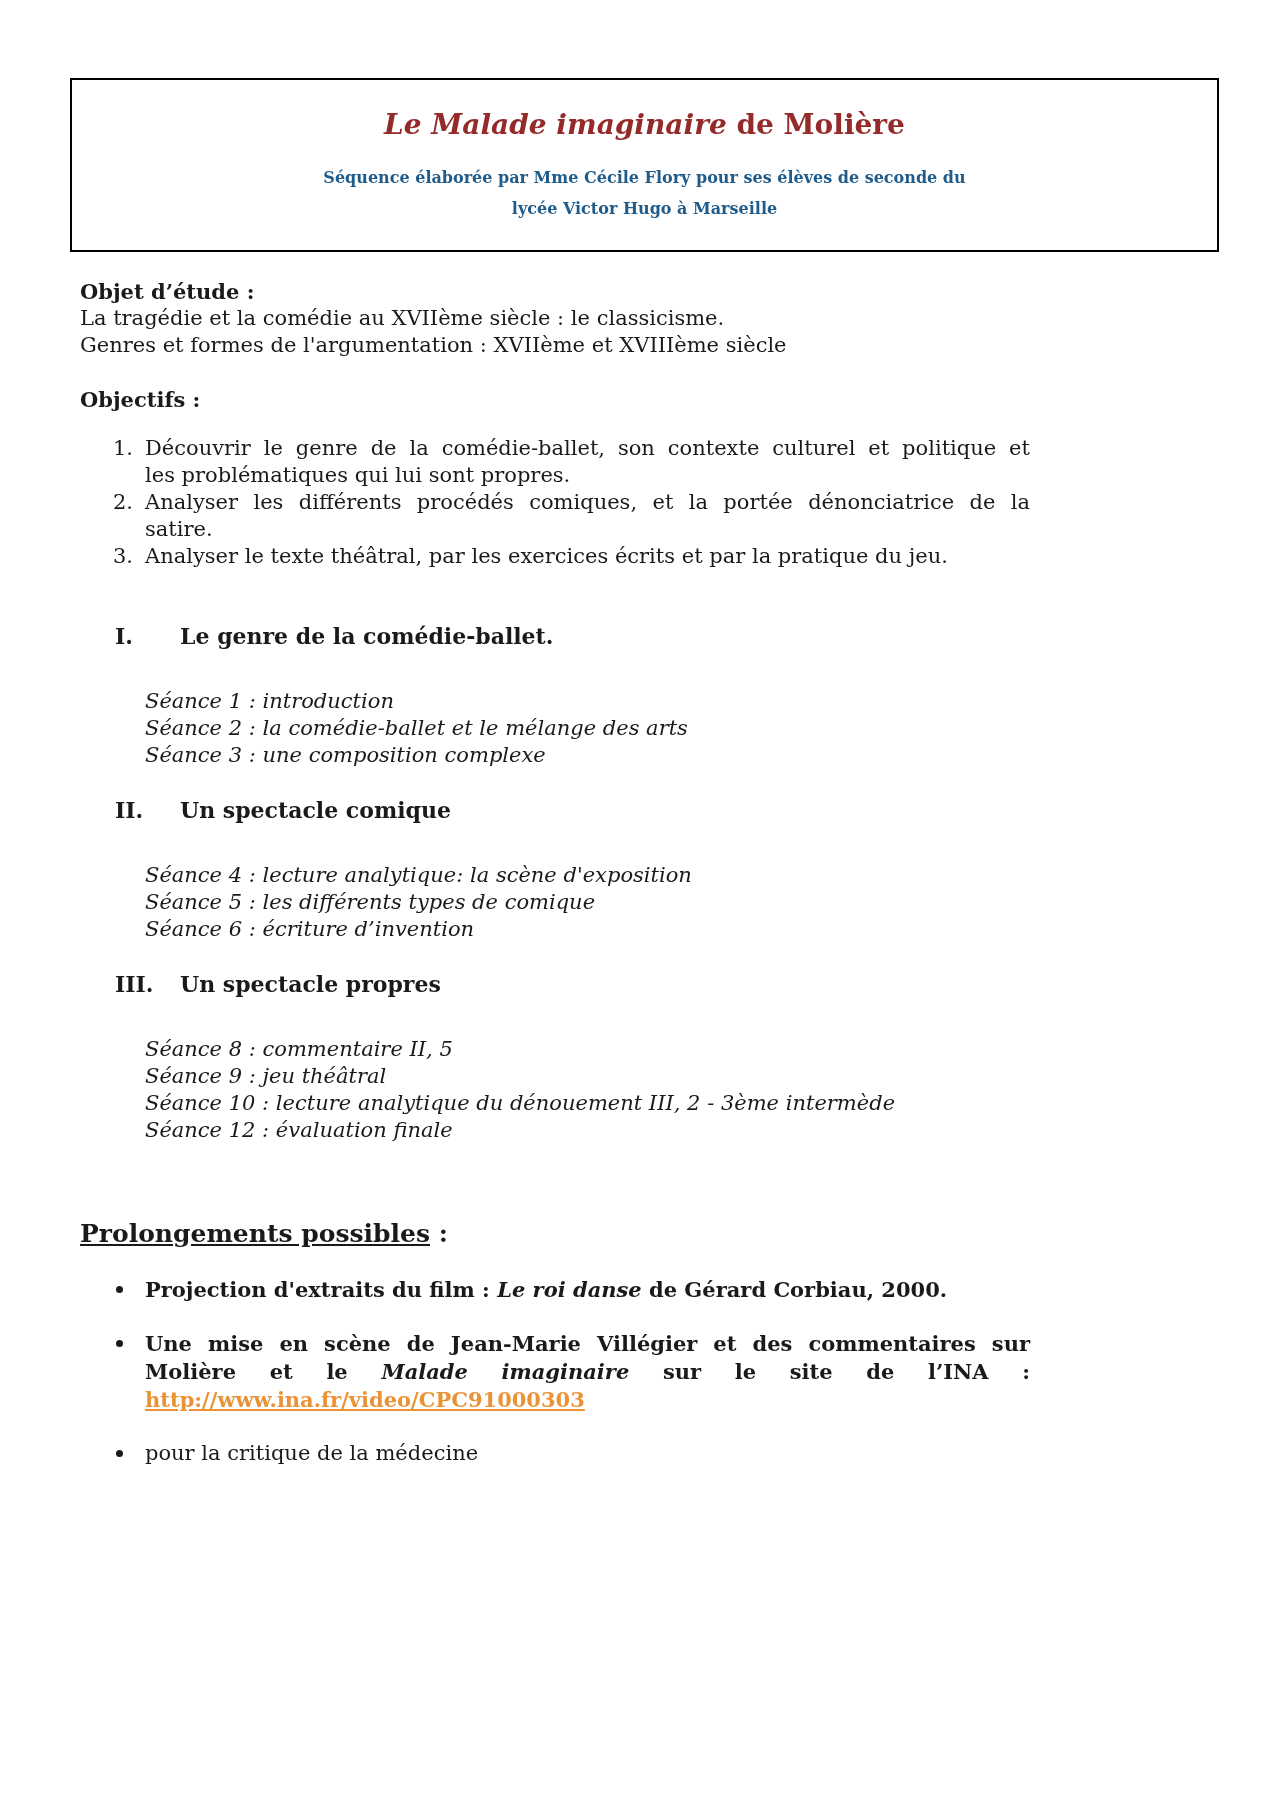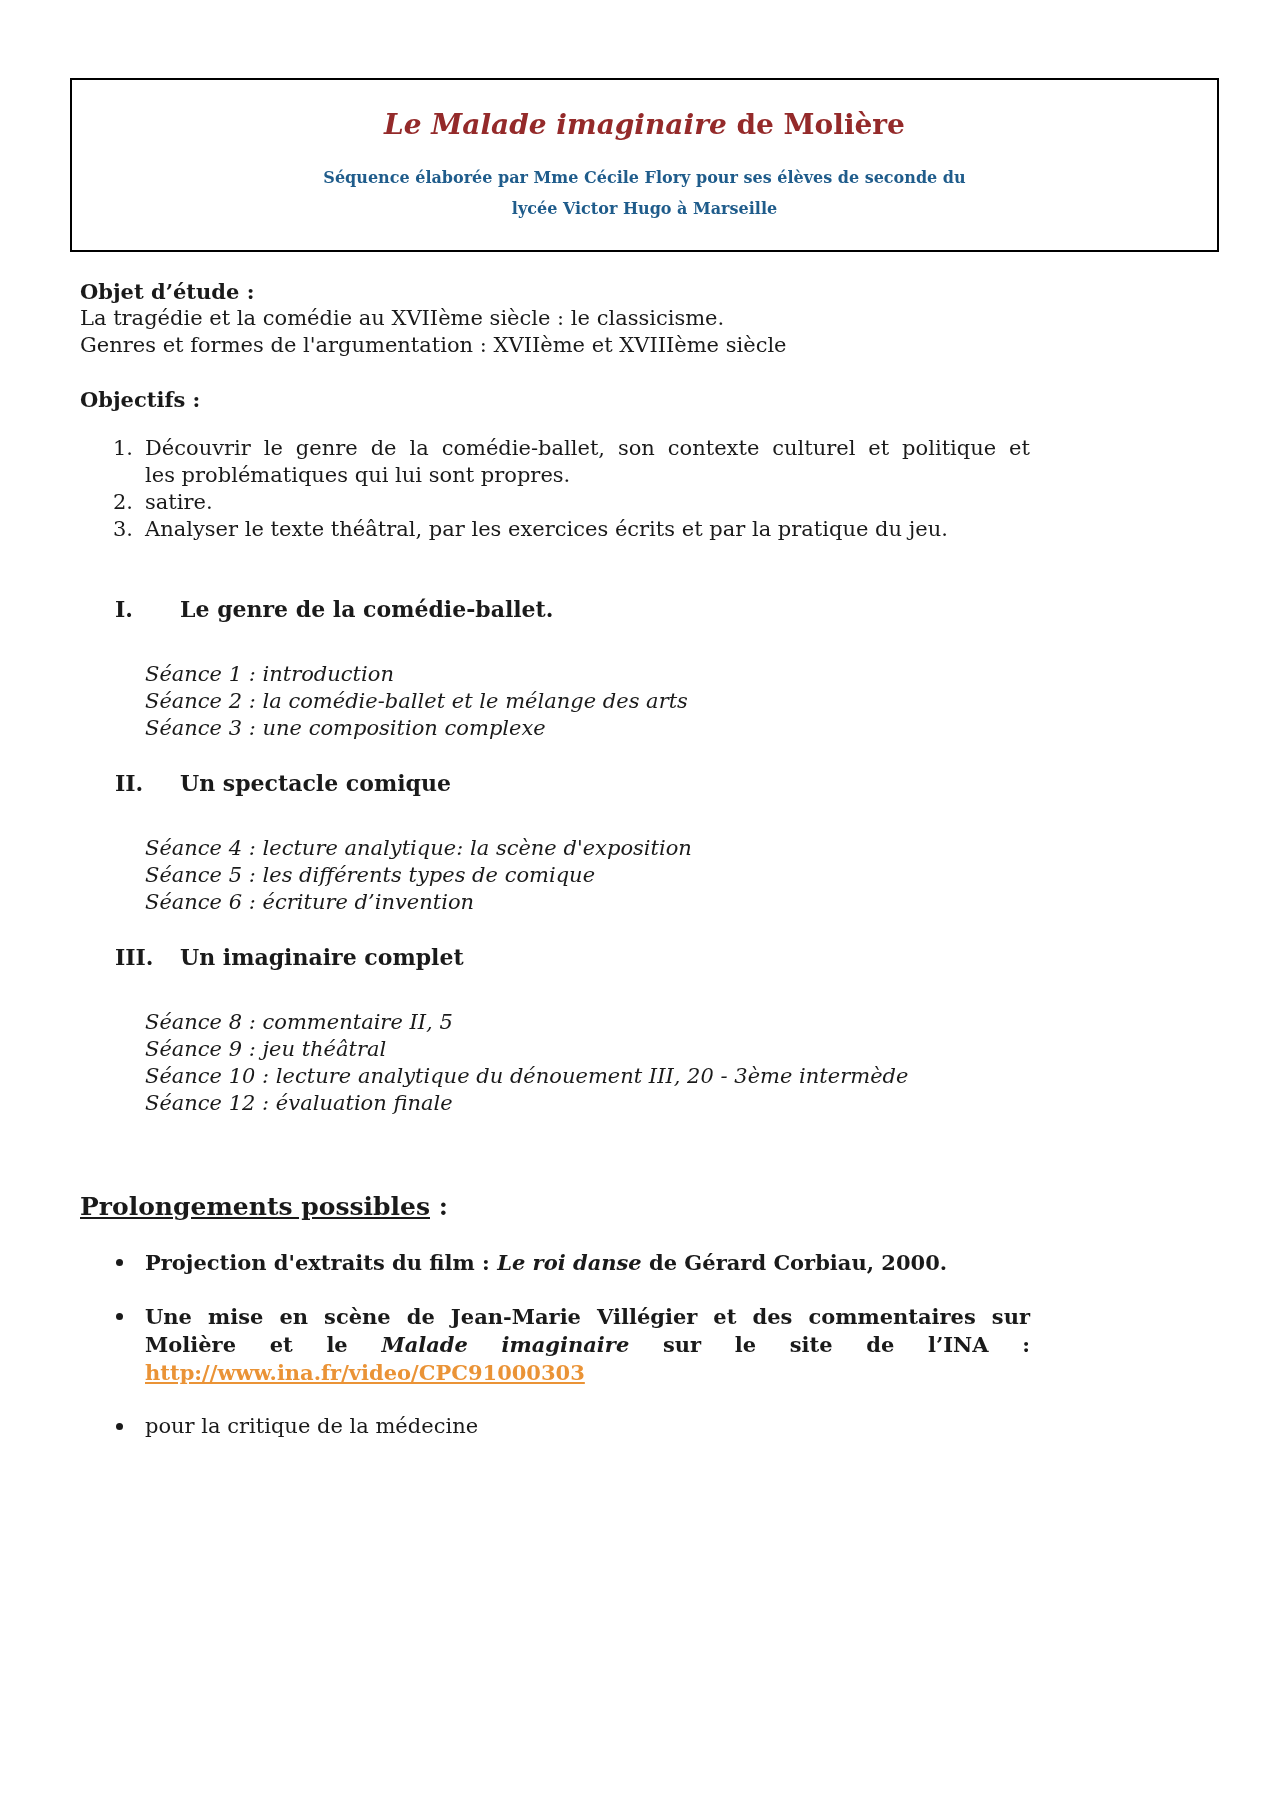--- a/index.html
+++ b/index.html
@@ -100,20 +100,21 @@
         <div class="obj-item">
           <span class="obj-num">1.</span>
           <div class="obj-body">
             <div class="line jl">Découvrir le genre de la comédie-ballet, son contexte culturel et politique et</div>
             <div class="line">les problématiques qui lui sont propres.</div>
           </div>
         </div>
         <div class="obj-item">
           <span class="obj-num">2.</span>
           <div class="obj-body">
+            <div class="line jl">Analyser les différents procédés comiques, et la portée dénonciatrice de la</div>
             <div class="line">satire.</div>
           </div>
         </div>
         <div class="obj-item">
           <span class="obj-num">3.</span>
           <div class="obj-body">
             <div class="line">Analyser le texte théâtral, par les exercices écrits et par la pratique du jeu.</div>
           </div>
         </div>
       </div>
@@ -124,25 +125,25 @@
           <div class="line">Séance 1 : introduction</div>
           <div class="line">Séance 2 : la comédie-ballet et le mélange des arts</div>
           <div class="line">Séance 3 : une composition complexe</div>
         </div>
         <div class="sec-head"><span class="sec-num">II.</span><span class="sec-title">Un spectacle comique</span></div>
         <div class="seance-list">
           <div class="line">Séance 4 : lecture analytique: la scène d'exposition</div>
           <div class="line">Séance 5 : les différents types de comique</div>
           <div class="line">Séance 6 : écriture d’invention</div>
         </div>
-        <div class="sec-head"><span class="sec-num">III.</span><span class="sec-title">Un imaginaire complet</span></div>
+        <div class="sec-head"><span class="sec-num">III.</span><span class="sec-title">Un spectacle propres</span></div>
         <div class="seance-list">
           <div class="line">Séance 8 : commentaire II, 5</div>
           <div class="line">Séance 9 : jeu théâtral</div>
-          <div class="line">Séance 10 : lecture analytique du dénouement III, 20 - 3ème intermède</div>
+          <div class="line">Séance 10 : lecture analytique du dénouement III, 2 - 3ème intermède</div>
           <div class="line">Séance 12 : évaluation finale</div>
         </div>
       </div>
 
     <div class="prolong-head">
       <span class="u">Prolongements possibles</span><span> :</span>
     </div>
     <div class="prolong-list">
         <div class="bullet-item">
           <span class="bullet-marker"></span>

